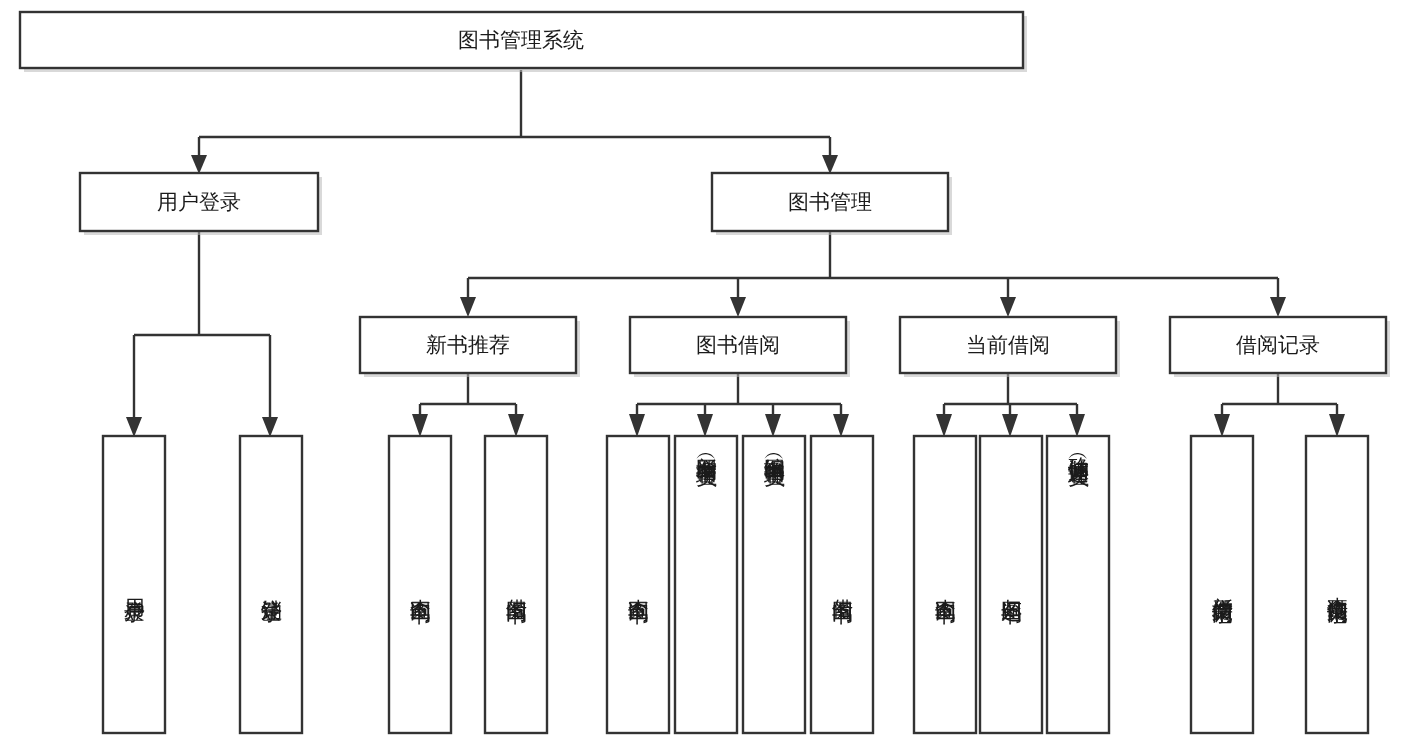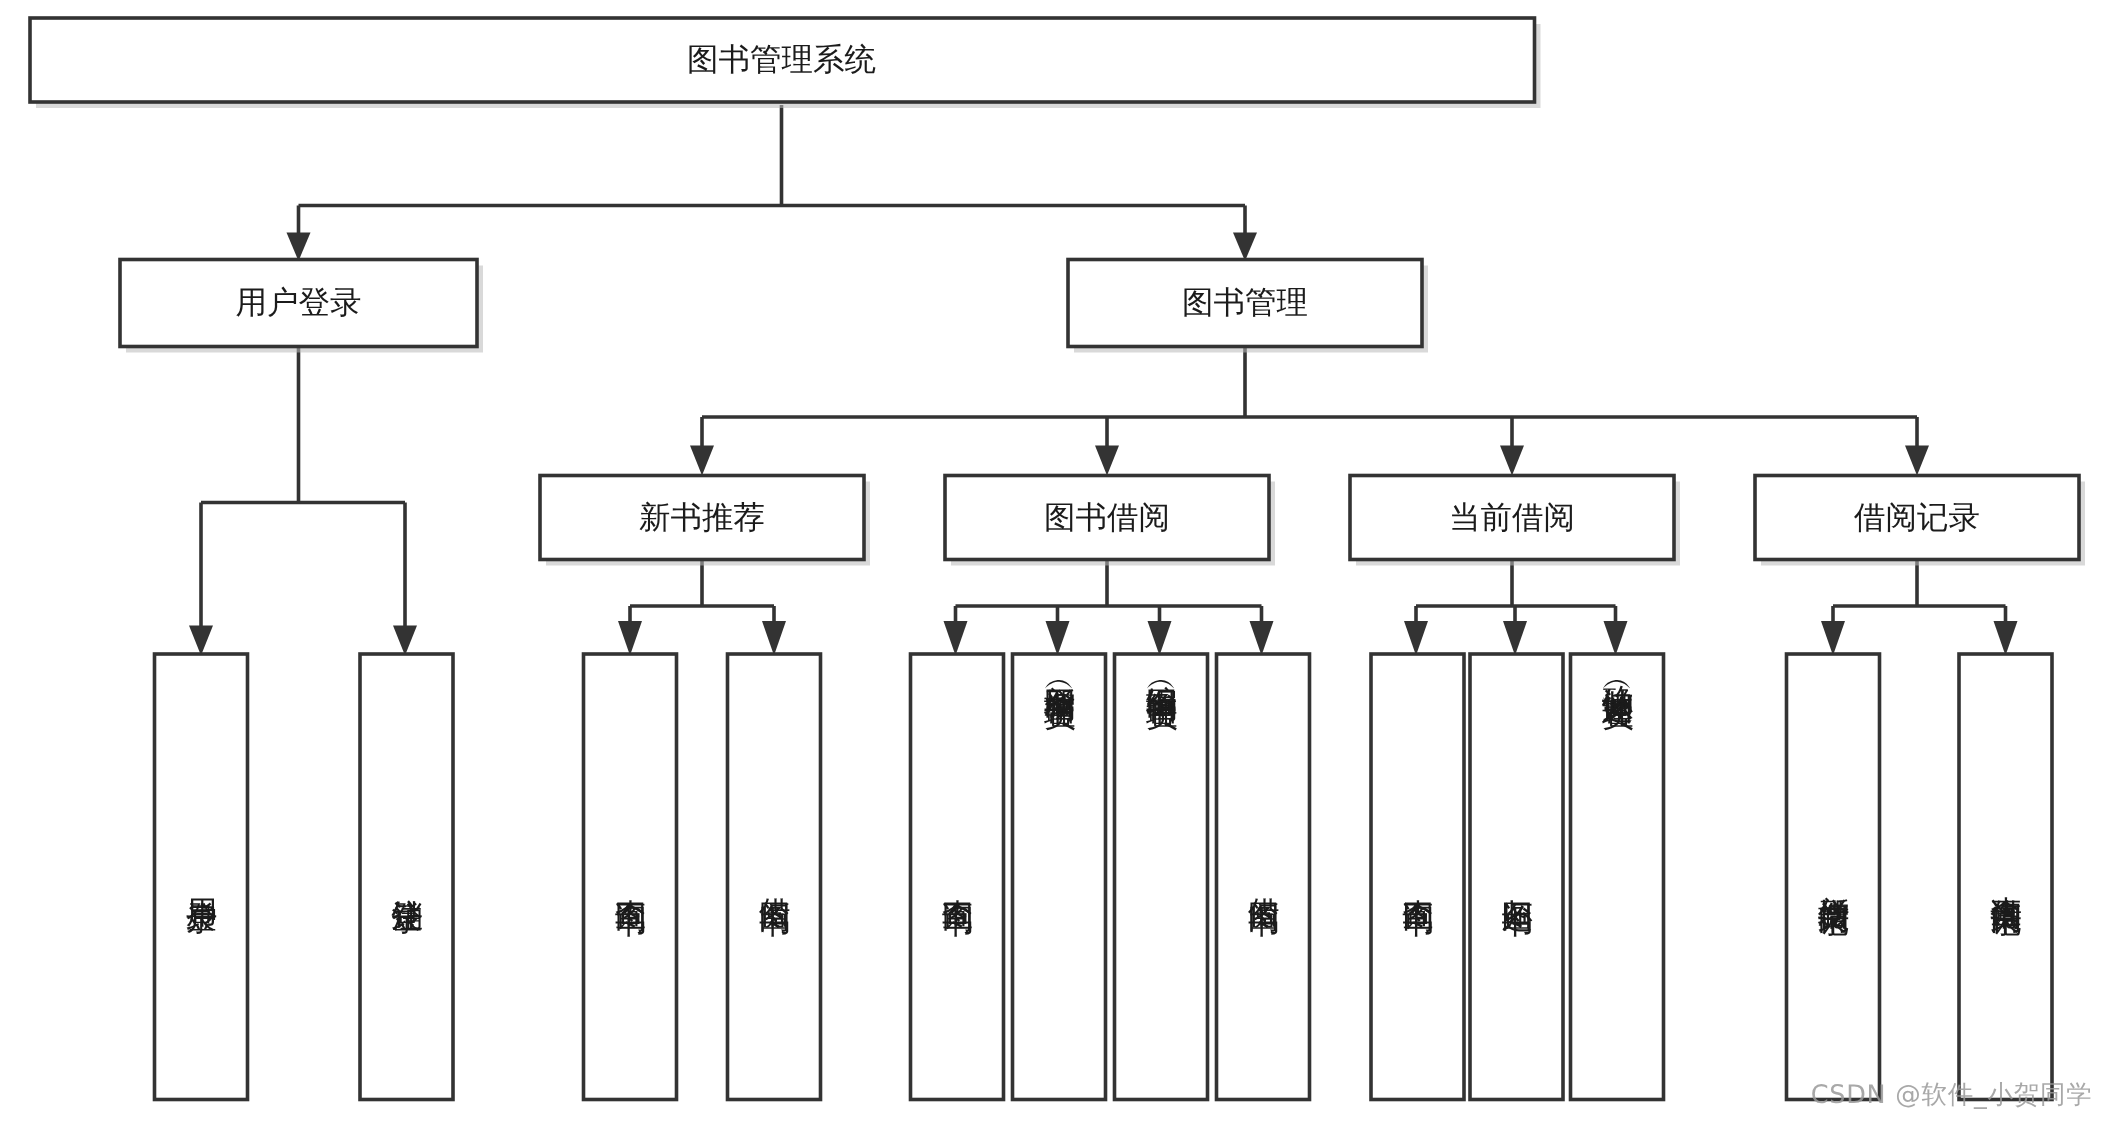--- a/index.html
+++ b/index.html
@@ -262,15 +262,14 @@
   </div>
 
   <div class="leaf-label-wrap" style="left:1191px; top:436px; width:62px; height:297px;">
     <span class="leaf-label">新增借阅记录</span>
   </div>
 
   <div class="leaf-label-wrap" style="left:1306px; top:436px; width:62px; height:297px;">
     <span class="leaf-label">查询借阅记录</span>
   </div>
 
-  <div class="watermark">CSDN @软件_小贺同学</div>
 
 </div>
 
 </body></html>

